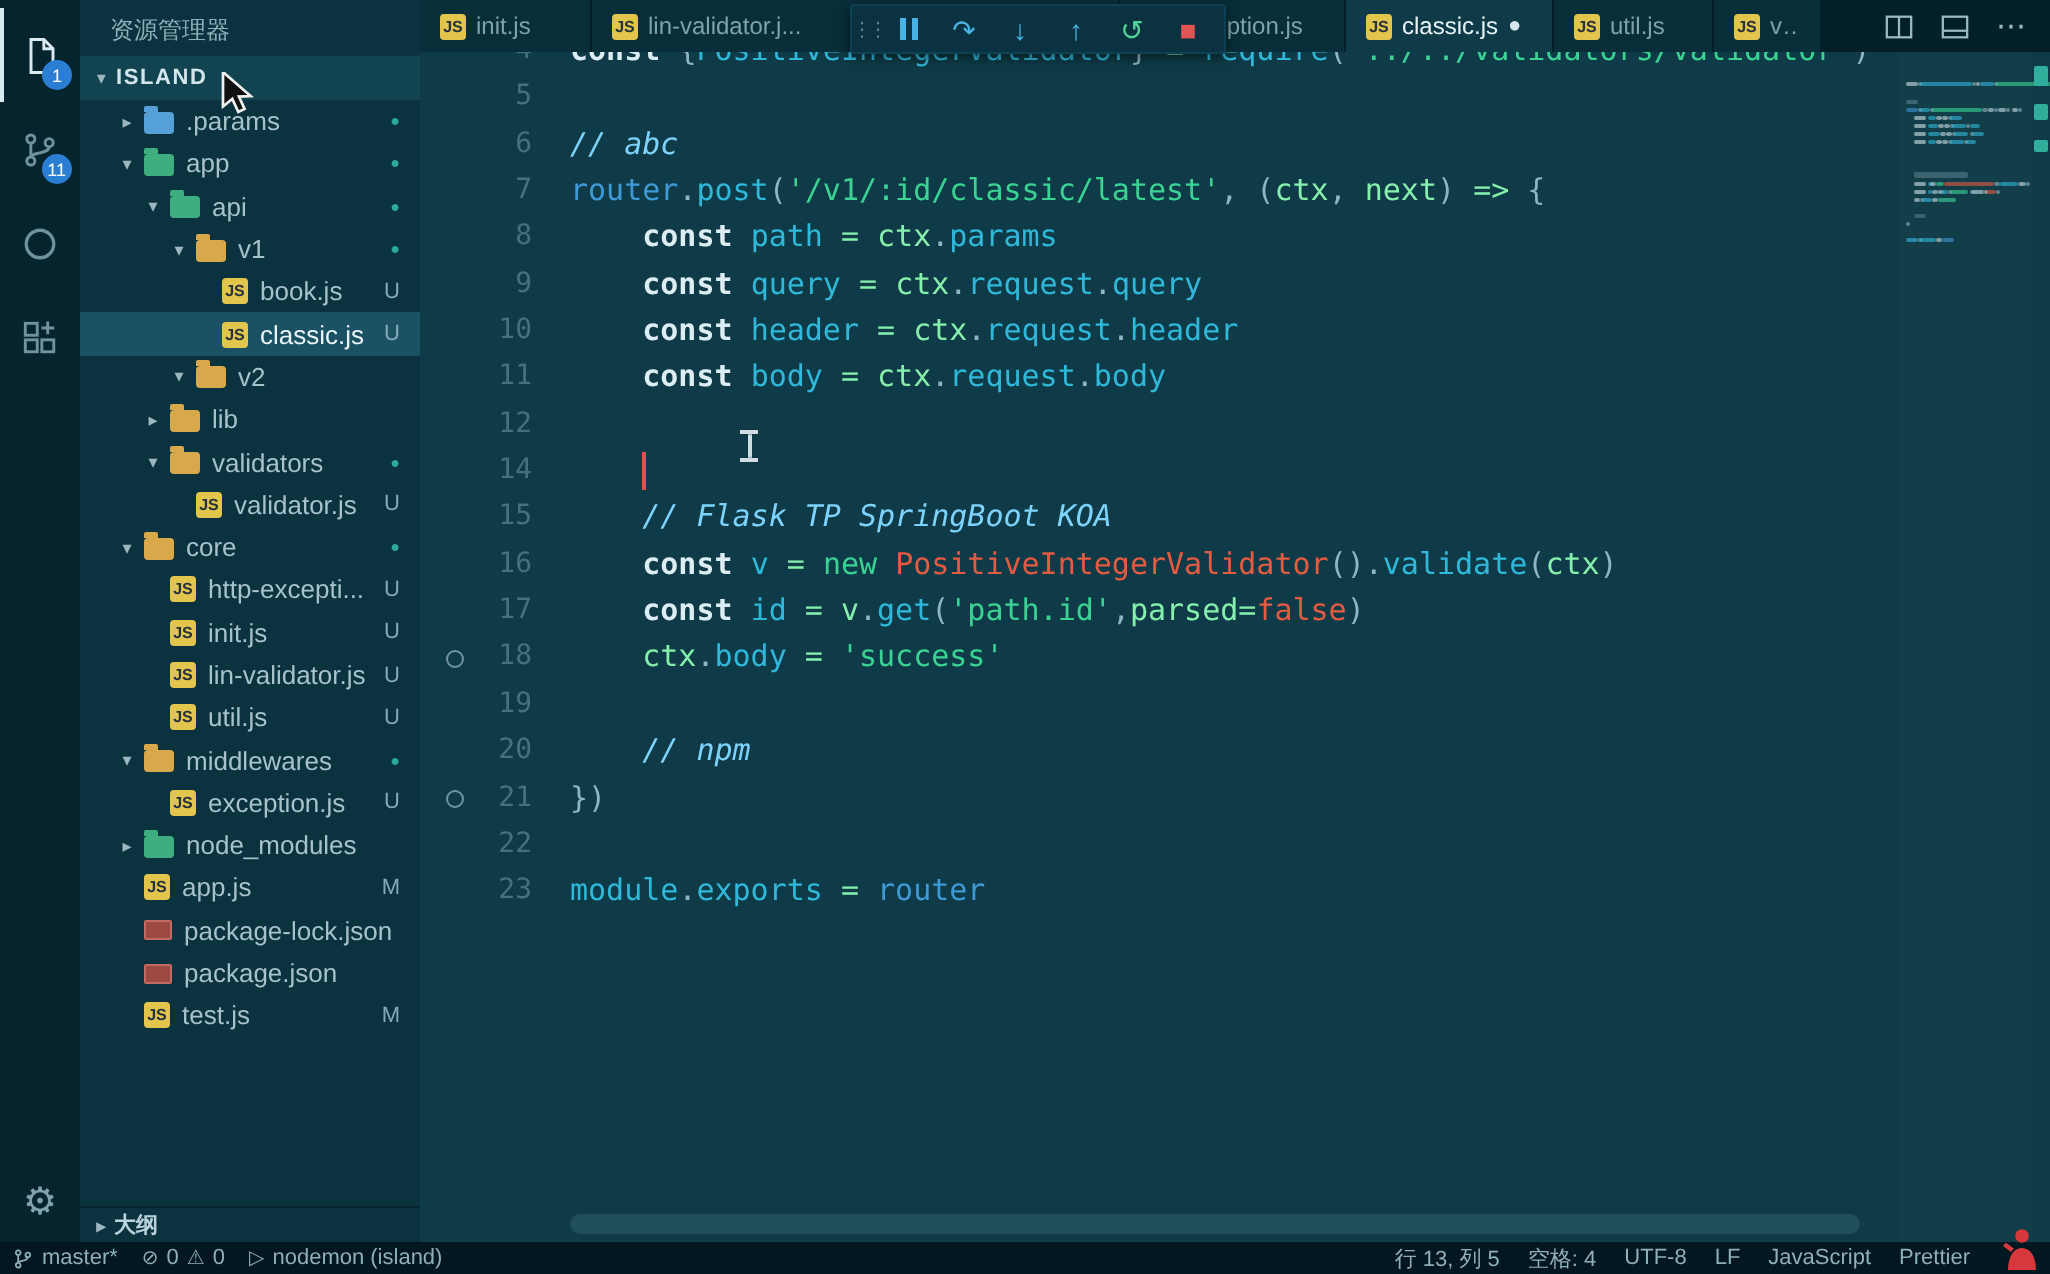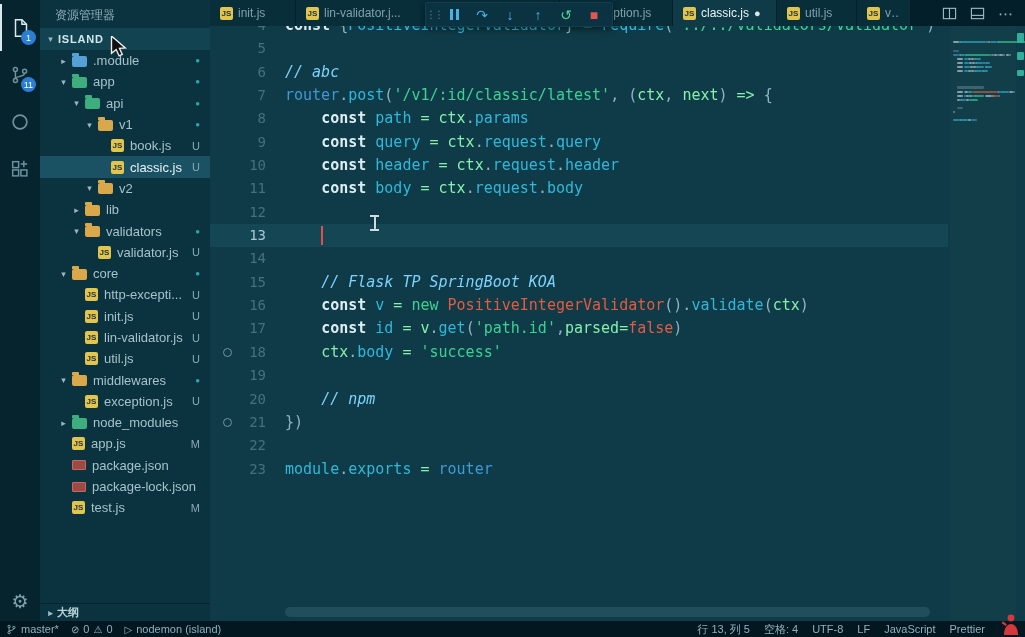--- a/index.html
+++ b/index.html
@@ -136,21 +136,21 @@
   <div class="sidebar">
     <div class="sb-title">资源管理器</div>
     <div class="section-hd">
       <span class="chev">▾</span>
       <span>ISLAND</span>
     </div>
     <div class="tree" id="tree">
         <div class="trow" style="padding-left: 17px;">
           <span class="chev">▸</span>
           <span class="ficon" style="background: rgb(86, 160, 216);"></span>
-          <span class="tlabel">.module</span>
+          <span class="tlabel">.params</span>
           <span class="gitdot">●</span>
         </div>
         <div class="trow" style="padding-left: 17px;">
           <span class="chev">▾</span>
           <span class="ficon" style="background: rgb(63, 174, 126);"></span>
           <span class="tlabel">app</span>
           <span class="gitdot">●</span>
         </div>
         <div class="trow" style="padding-left: 30px;">
           <span class="chev">▾</span>
@@ -247,26 +247,26 @@
         </div>
         <div class="trow" style="padding-left: 17px;">
           <span class="chev"></span>
           <span class="jsicon">JS</span>
           <span class="tlabel">app.js</span>
           <span class="tbadge">M</span>
         </div>
         <div class="trow" style="padding-left: 17px;">
           <span class="chev"></span>
           <span class="npmicon"></span>
+          <span class="tlabel">package-lock.json</span>
+        </div>
+        <div class="trow" style="padding-left: 17px;">
+          <span class="chev"></span>
+          <span class="npmicon"></span>
           <span class="tlabel">package.json</span>
-        </div>
-        <div class="trow" style="padding-left: 17px;">
-          <span class="chev"></span>
-          <span class="npmicon"></span>
-          <span class="tlabel">package-lock.json</span>
         </div>
         <div class="trow" style="padding-left: 17px;">
           <span class="chev"></span>
           <span class="jsicon">JS</span>
           <span class="tlabel">test.js</span>
           <span class="tbadge">M</span>
         </div>
       </div>
     <div class="outline-hd">
       <span class="chev">▸</span>
@@ -362,26 +362,20 @@
           </div>
           <div class="code-row">
             <div class="bpzone"></div>
             <div class="lnum">11</div>
             <div class="lpad"></div>
             <div class="codecell"><span class="t-pl">    </span><span class="t-kw">const </span><span class="t-cy">body</span><span class="t-pl"> = </span><span class="t-pl">ctx</span><span class="t-pu">.</span><span class="t-cy">request</span><span class="t-pu">.</span><span class="t-cy">body</span></div>
           </div>
           <div class="code-row">
             <div class="bpzone"></div>
             <div class="lnum">12</div>
-            <div class="lpad"></div>
-            <div class="codecell"></div>
-          </div>
-          <div class="code-row active-line">
-            <div class="bpzone"></div>
-            <div class="lnum">13</div>
             <div class="lpad"></div>
             <div class="codecell"></div>
           </div>
           <div class="code-row">
             <div class="bpzone"></div>
             <div class="lnum">14</div>
             <div class="lpad"></div>
             <div class="codecell"></div>
           </div>
           <div class="code-row">

